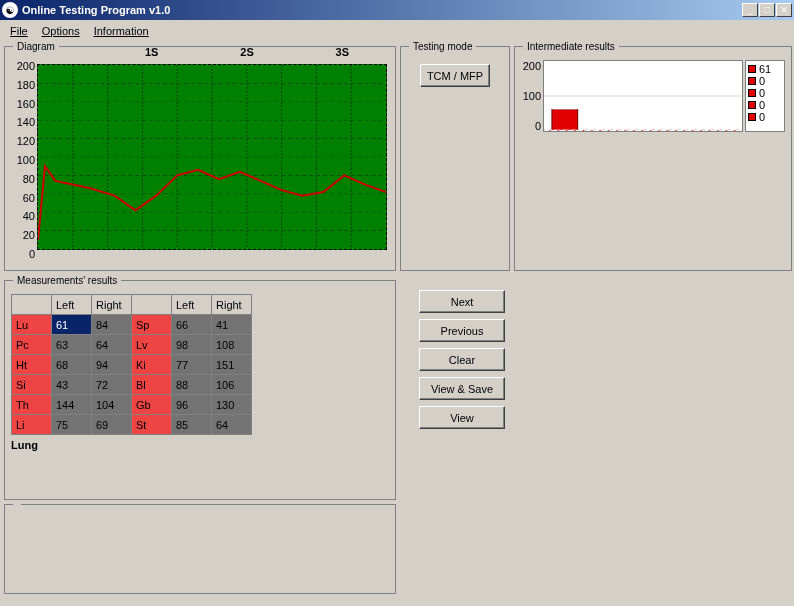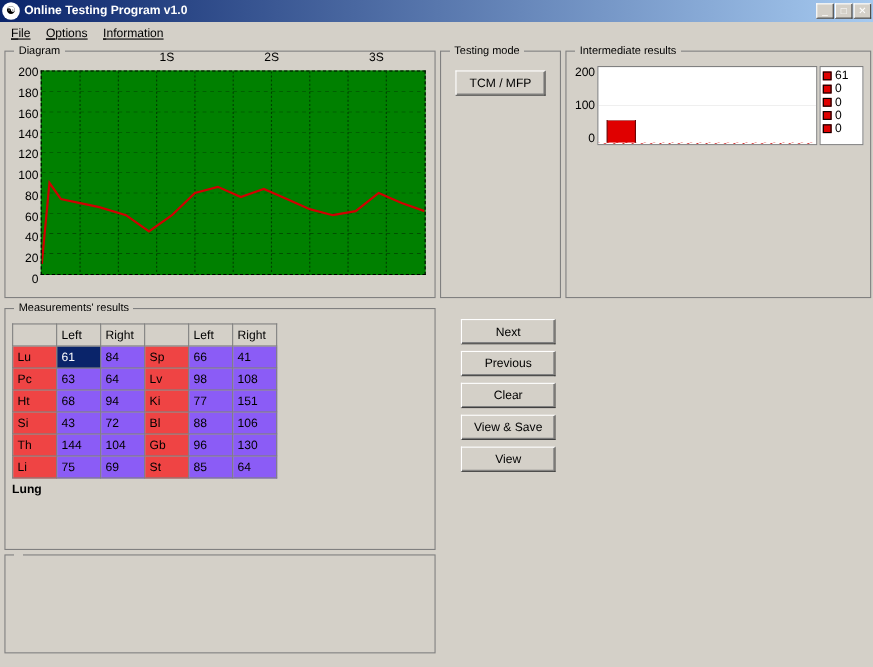--- a/index.html
+++ b/index.html
@@ -20,30 +20,30 @@
 fieldset { border: 1px solid #808080; border-radius: 0; padding: 8px 6px 6px; position: relative; }
 fieldset > legend { padding: 0 4px; font-size: 10px; margin-left: 2px; }
 
 .diagram-box { grid-column: 1; grid-row: 1; }
 .picture-box { grid-column: 2; grid-row: 1 / span 2; }
 .results-box { grid-column: 1; grid-row: 2; position: relative; }
 .empty-box { grid-column: 1; grid-row: 3; }
 
 .diagram-chart { position: relative; width: 100%; height: 200px; }
 .diagram-axis-labels { position: absolute; left: 0; top: 0; width: 24px; height: 100%; display: flex; flex-direction: column; justify-content: space-between; text-align: right; font-size: 10px; }
-.diagram-top-labels { position: absolute; top: -14px; left: 24px; right: 0; display: flex; justify-content: space-between; padding: 0 40px 0 110px; font-size: 11px; font-weight: normal; }
+.diagram-top-labels { position: absolute; top: -14px; left: 24px; right: 0; display: flex; justify-content: space-between; padding: 0 40px 0 110px; font-size: 11px; font-weight: bold; }
 .diagram-plot { position: absolute; left: 26px; top: 4px; right: 2px; bottom: 10px; background: #008000; border: 1px dashed #000; }
 .diagram-grid { position: absolute; inset: 0; }
 .diagram-line { position: absolute; inset: 0; }
 
 .results-inner { display: flex; gap: 24px; align-items: flex-start; }
 .results-table { border-collapse: collapse; }
 .results-table th, .results-table td { border: 1px solid #808080; padding: 2px 4px; width: 40px; height: 20px; text-align: left; font-weight: normal; }
 .results-table th { background: #d4d0c8; }
-.results-table td { background: #8b5cf6; }
+.results-table td { background: #737373; }
 .results-table td.label { background: #ef4444; }
 .results-table td.selected { background: #0a246a; color: #fff; }
 .results-caption { font-weight: bold; margin-top: 4px; }
 
 .btn-col { position: absolute; top: 4px; right: -110px; display: flex; flex-direction: column; gap: 6px; }
 .btn { width: 86px; height: 23px; background: #d4d0c8; border: 1px solid #fff; border-right: 1px solid #404040; border-bottom: 1px solid #404040; box-shadow: inset -1px -1px 0 #808080, inset 1px 1px 0 #d4d0c8; cursor: default; display: flex; align-items: center; justify-content: center; }
 
 .picture-box .hand-svg { width: 100%; height: 374px; background: #fffff0; border: 1px solid #808080; display:flex; align-items:center; justify-content:center; }
 
 .bottom-right { display: flex; gap: 4px; justify-content: flex-end; }
@@ -208,21 +208,21 @@
   </fieldset>
 
 
   <fieldset class="empty-box">
     <legend></legend>
   </fieldset>
 
   <div class="bottom-right">
     <fieldset class="testing-mode">
       <legend>Testing mode</legend>
-      <div class="btn" style="width:82px;margin:4px auto">TCM / MFP</div>
+      <div class="btn" style="width:70px;margin:4px auto">TCM / MFP</div>
     </fieldset>
 
     <fieldset class="intermediate">
       <legend>Intermediate results</legend>
       <div class="inter-chart">
         <div class="inter-axis">
           <span>200</span>
           <span>100</span>
           <span>0</span>
         </div>

